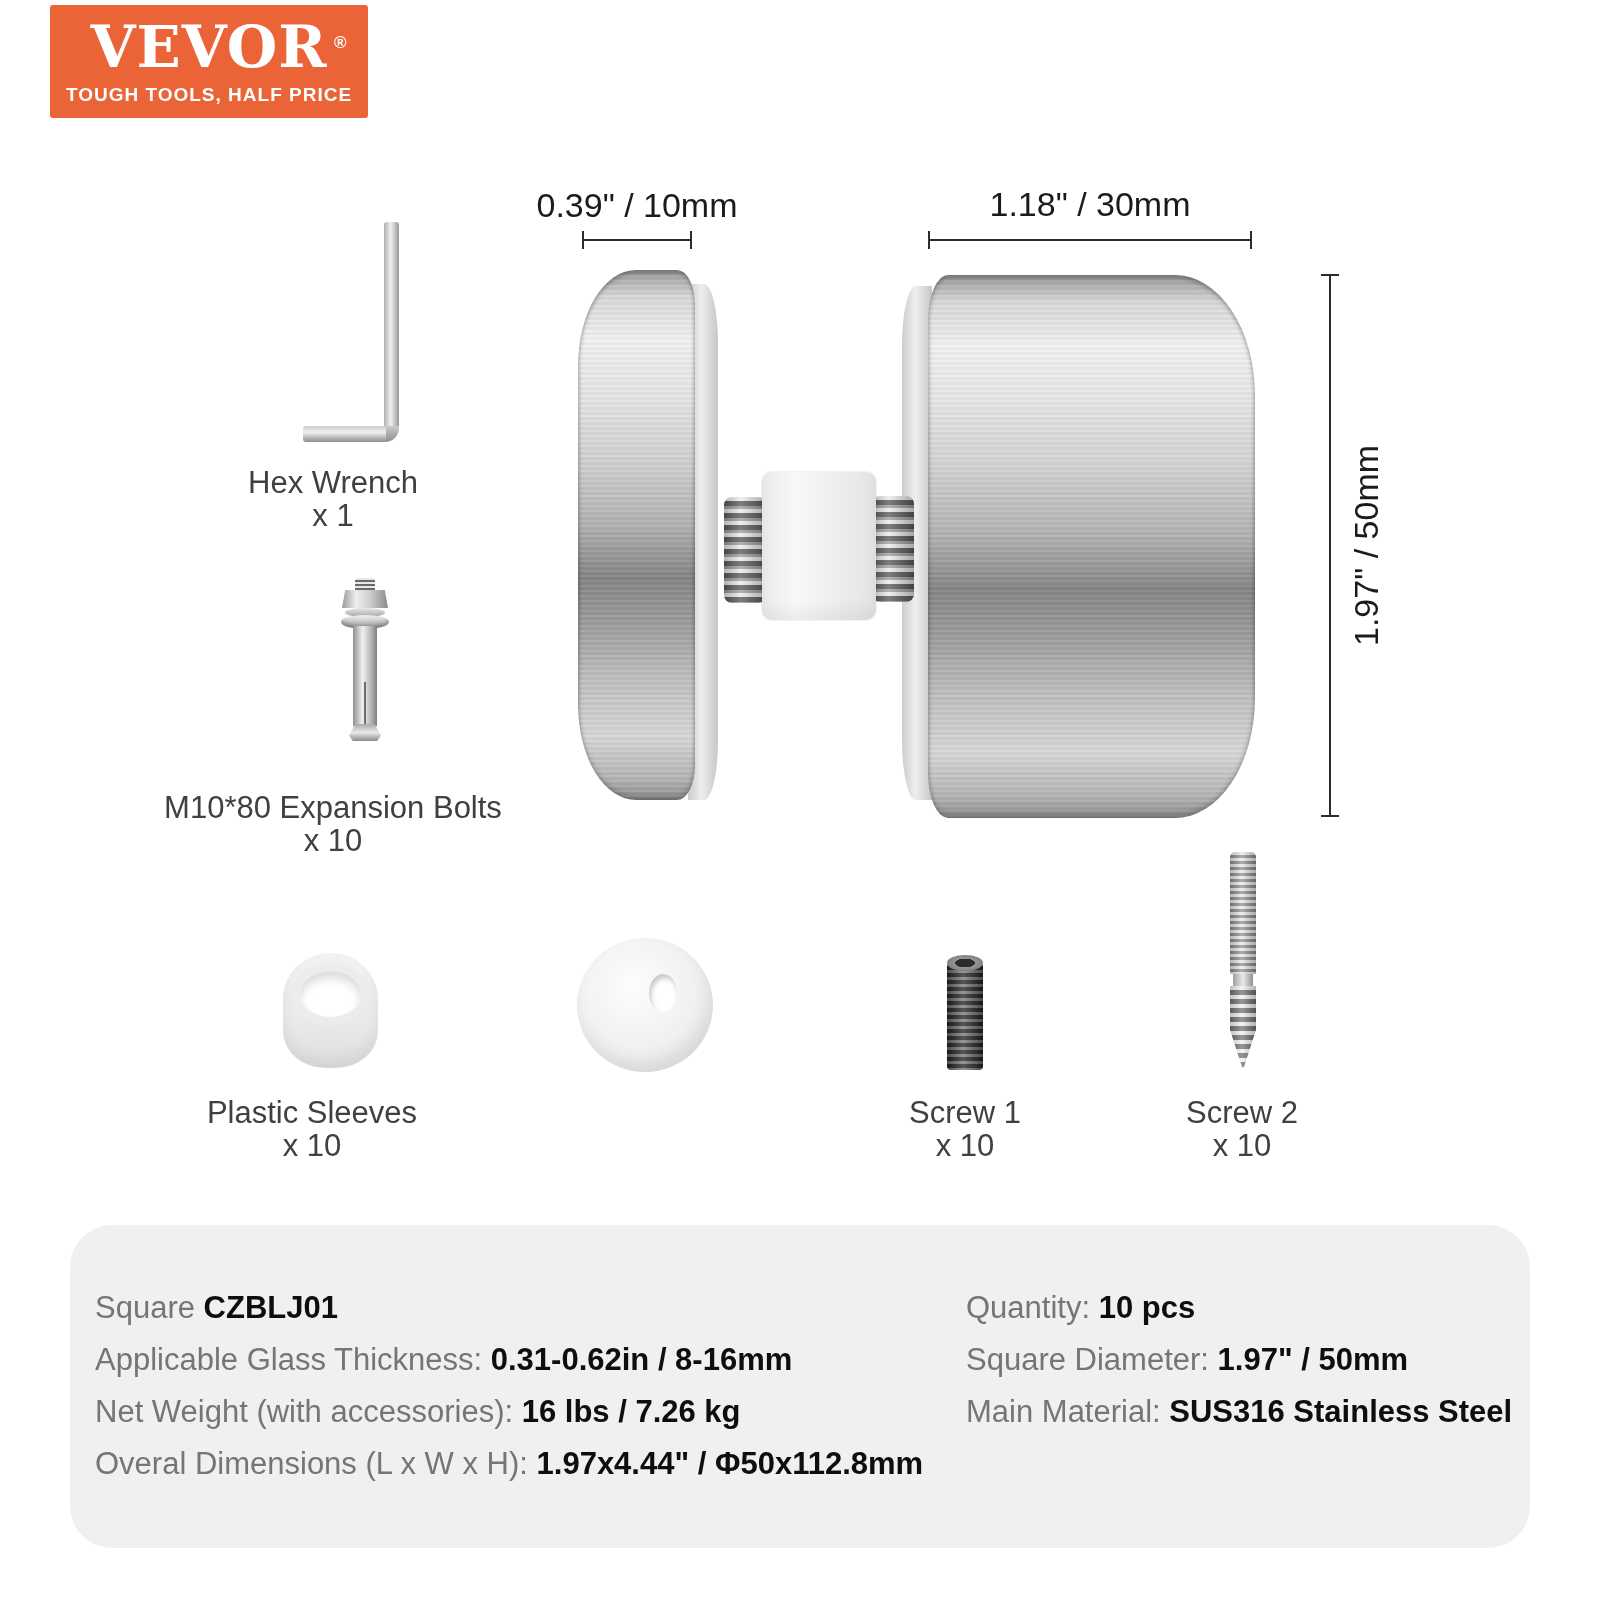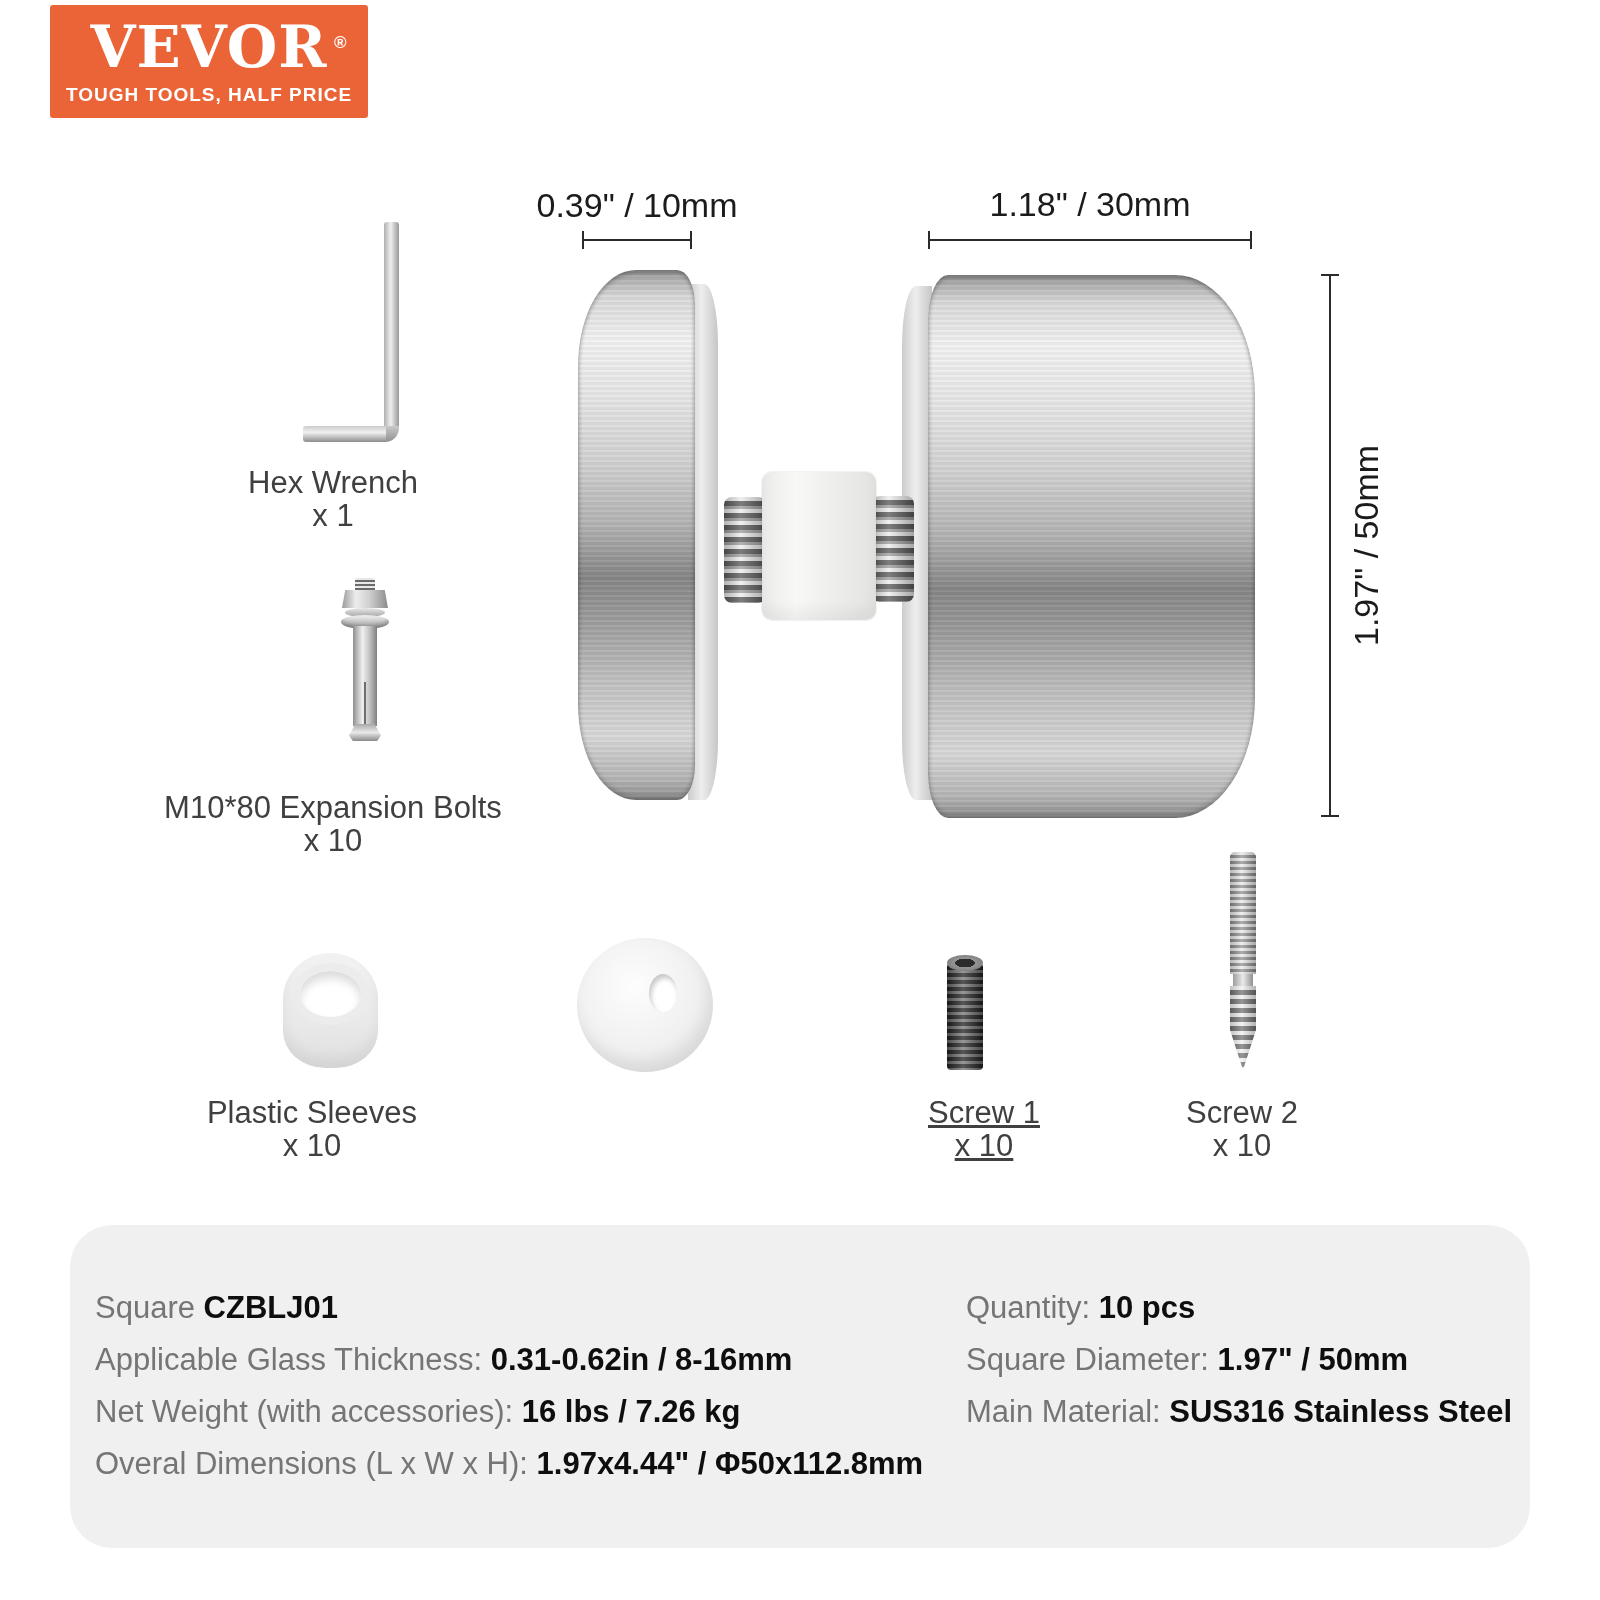--- a/index.html
+++ b/index.html
@@ -185,21 +185,21 @@
     <div>x 10</div>
   </div>
 
   <div class="abs padisc">
     <div class="hole"></div>
   </div>
 
   <div class="abs screw1">
     <div class="cap"></div>
   </div>
-  <div class="abs item-label" style="left:864px;top:1096px;width:240px;text-decoration:underline;">
+  <div class="abs item-label" style="left:845px;top:1096px;width:240px;">
     <div>Screw 1</div>
     <div>x 10</div>
   </div>
 
   <div>
     <div class="abs screw2-machine"></div>
     <div class="abs screw2-collar"></div>
     <div class="abs screw2-wood"></div>
   </div>
   <div class="abs item-label" style="left:1122px;top:1096px;width:240px;">

